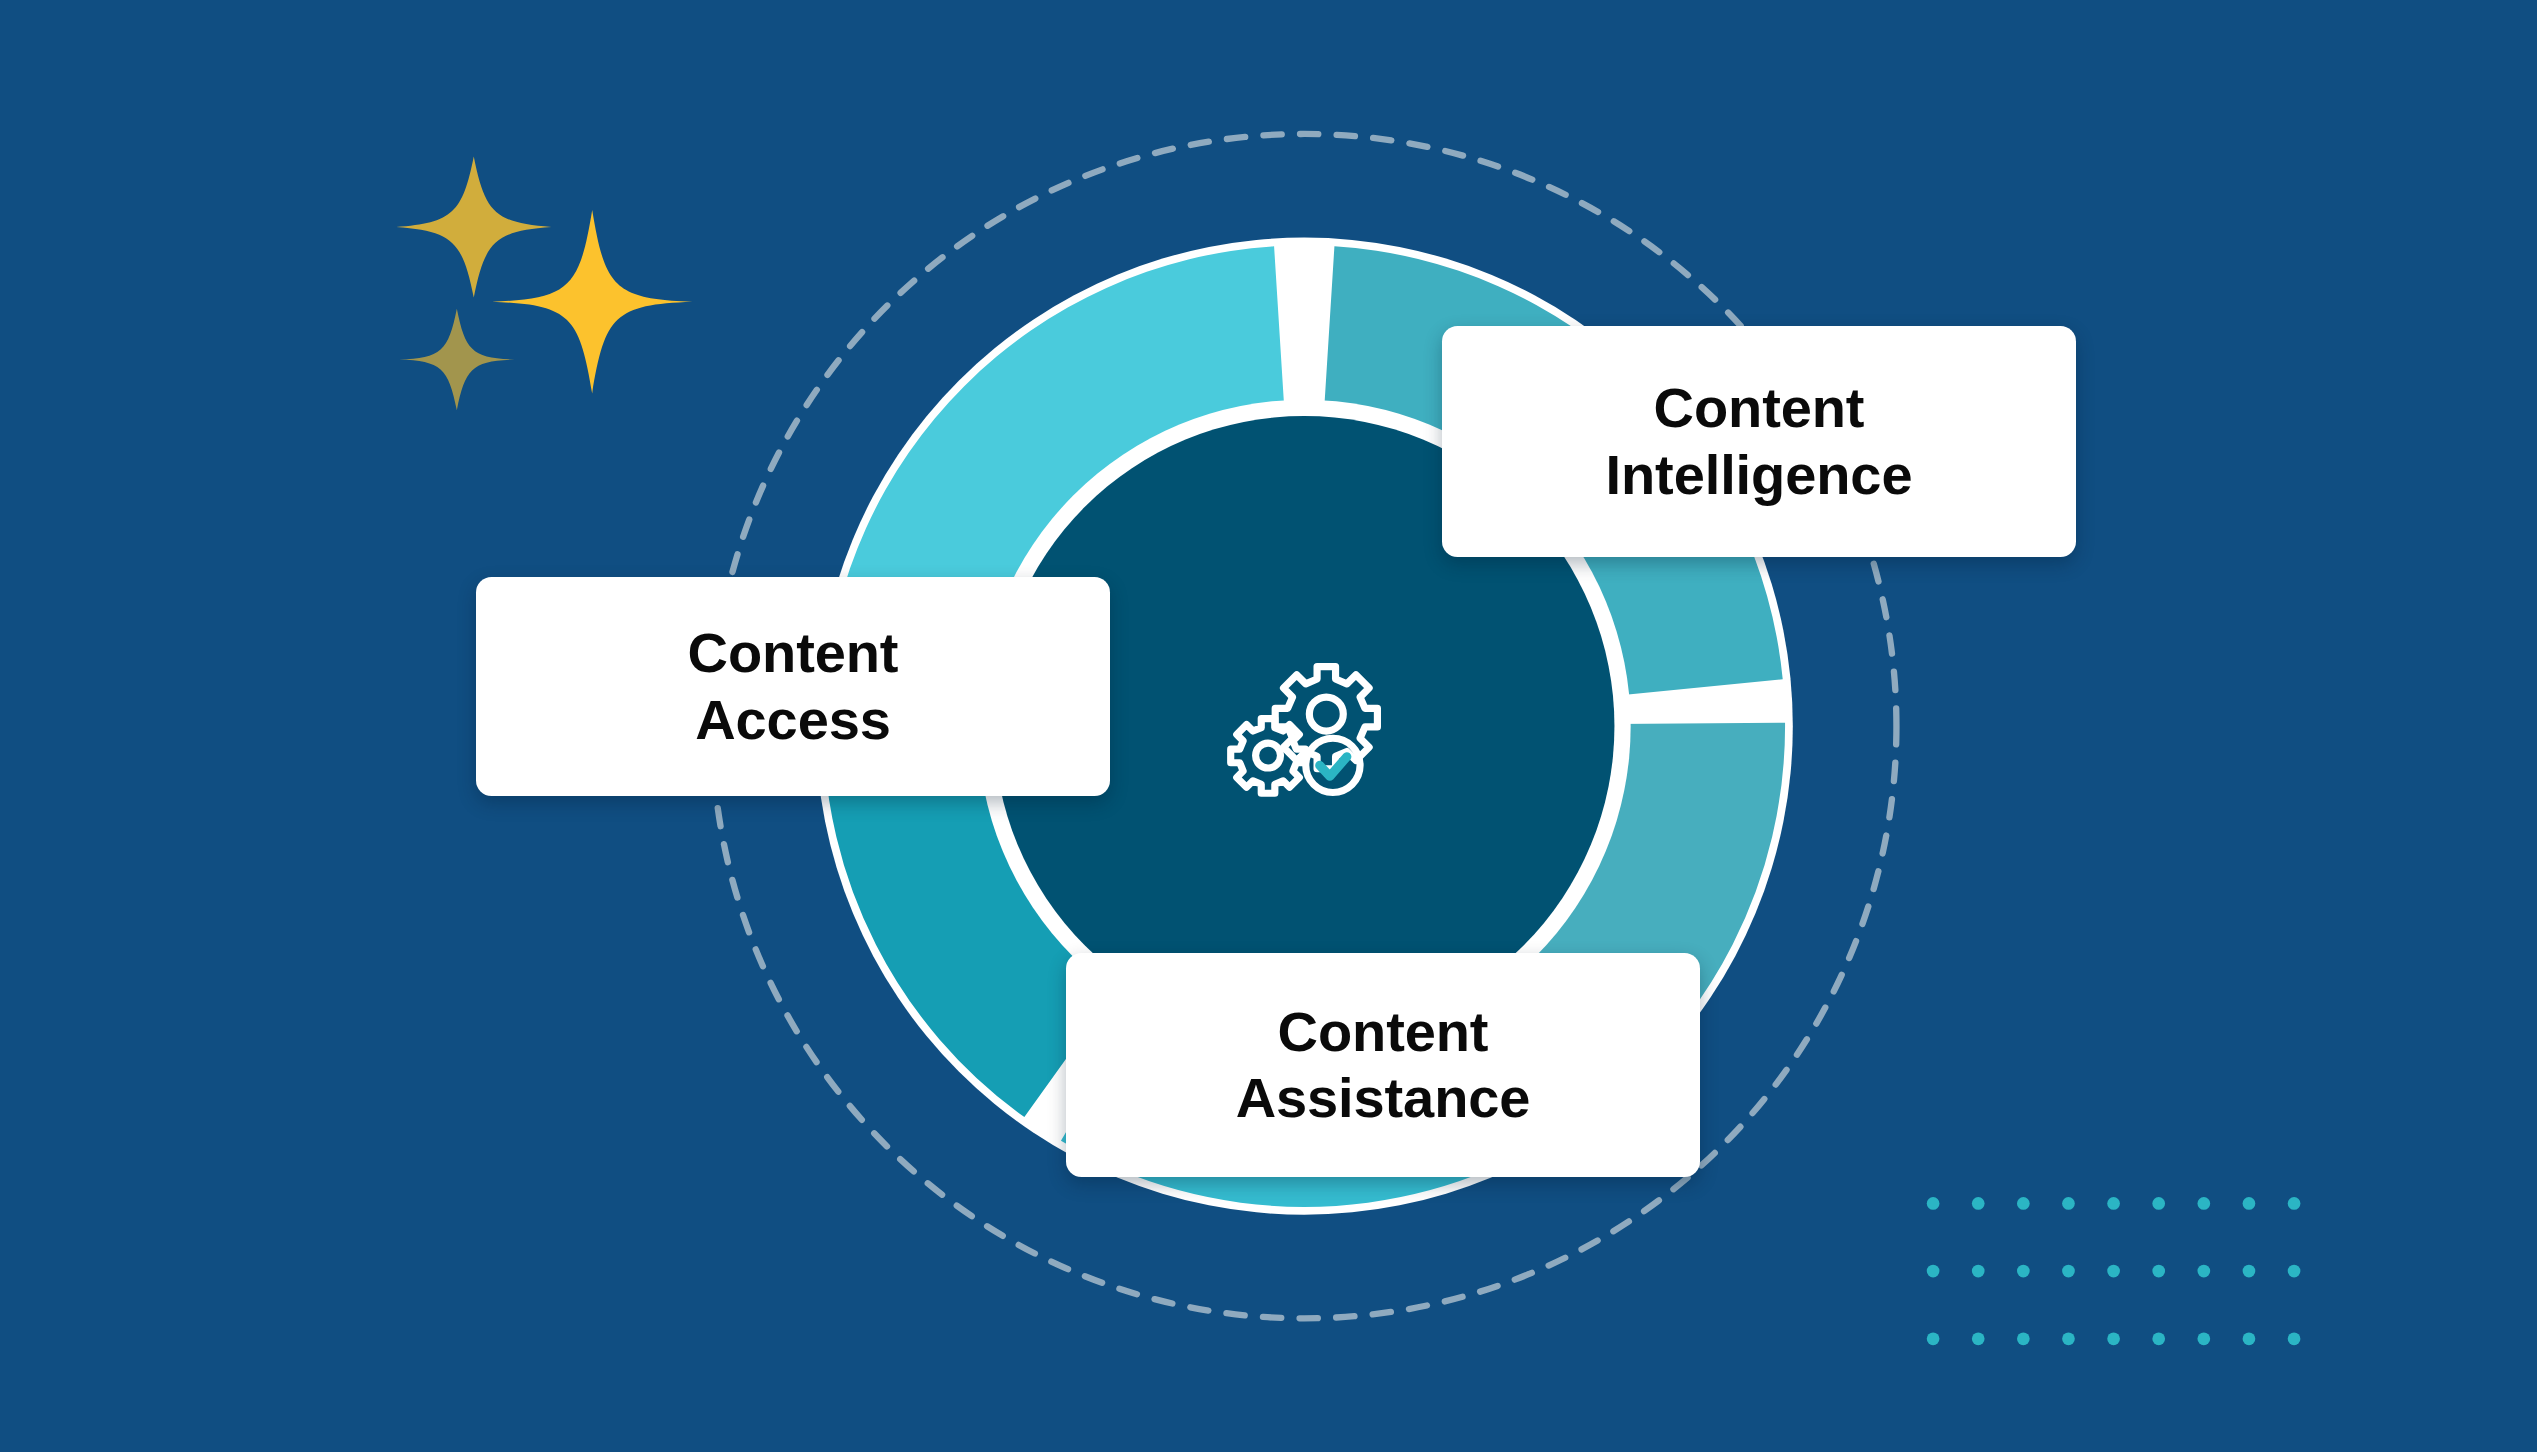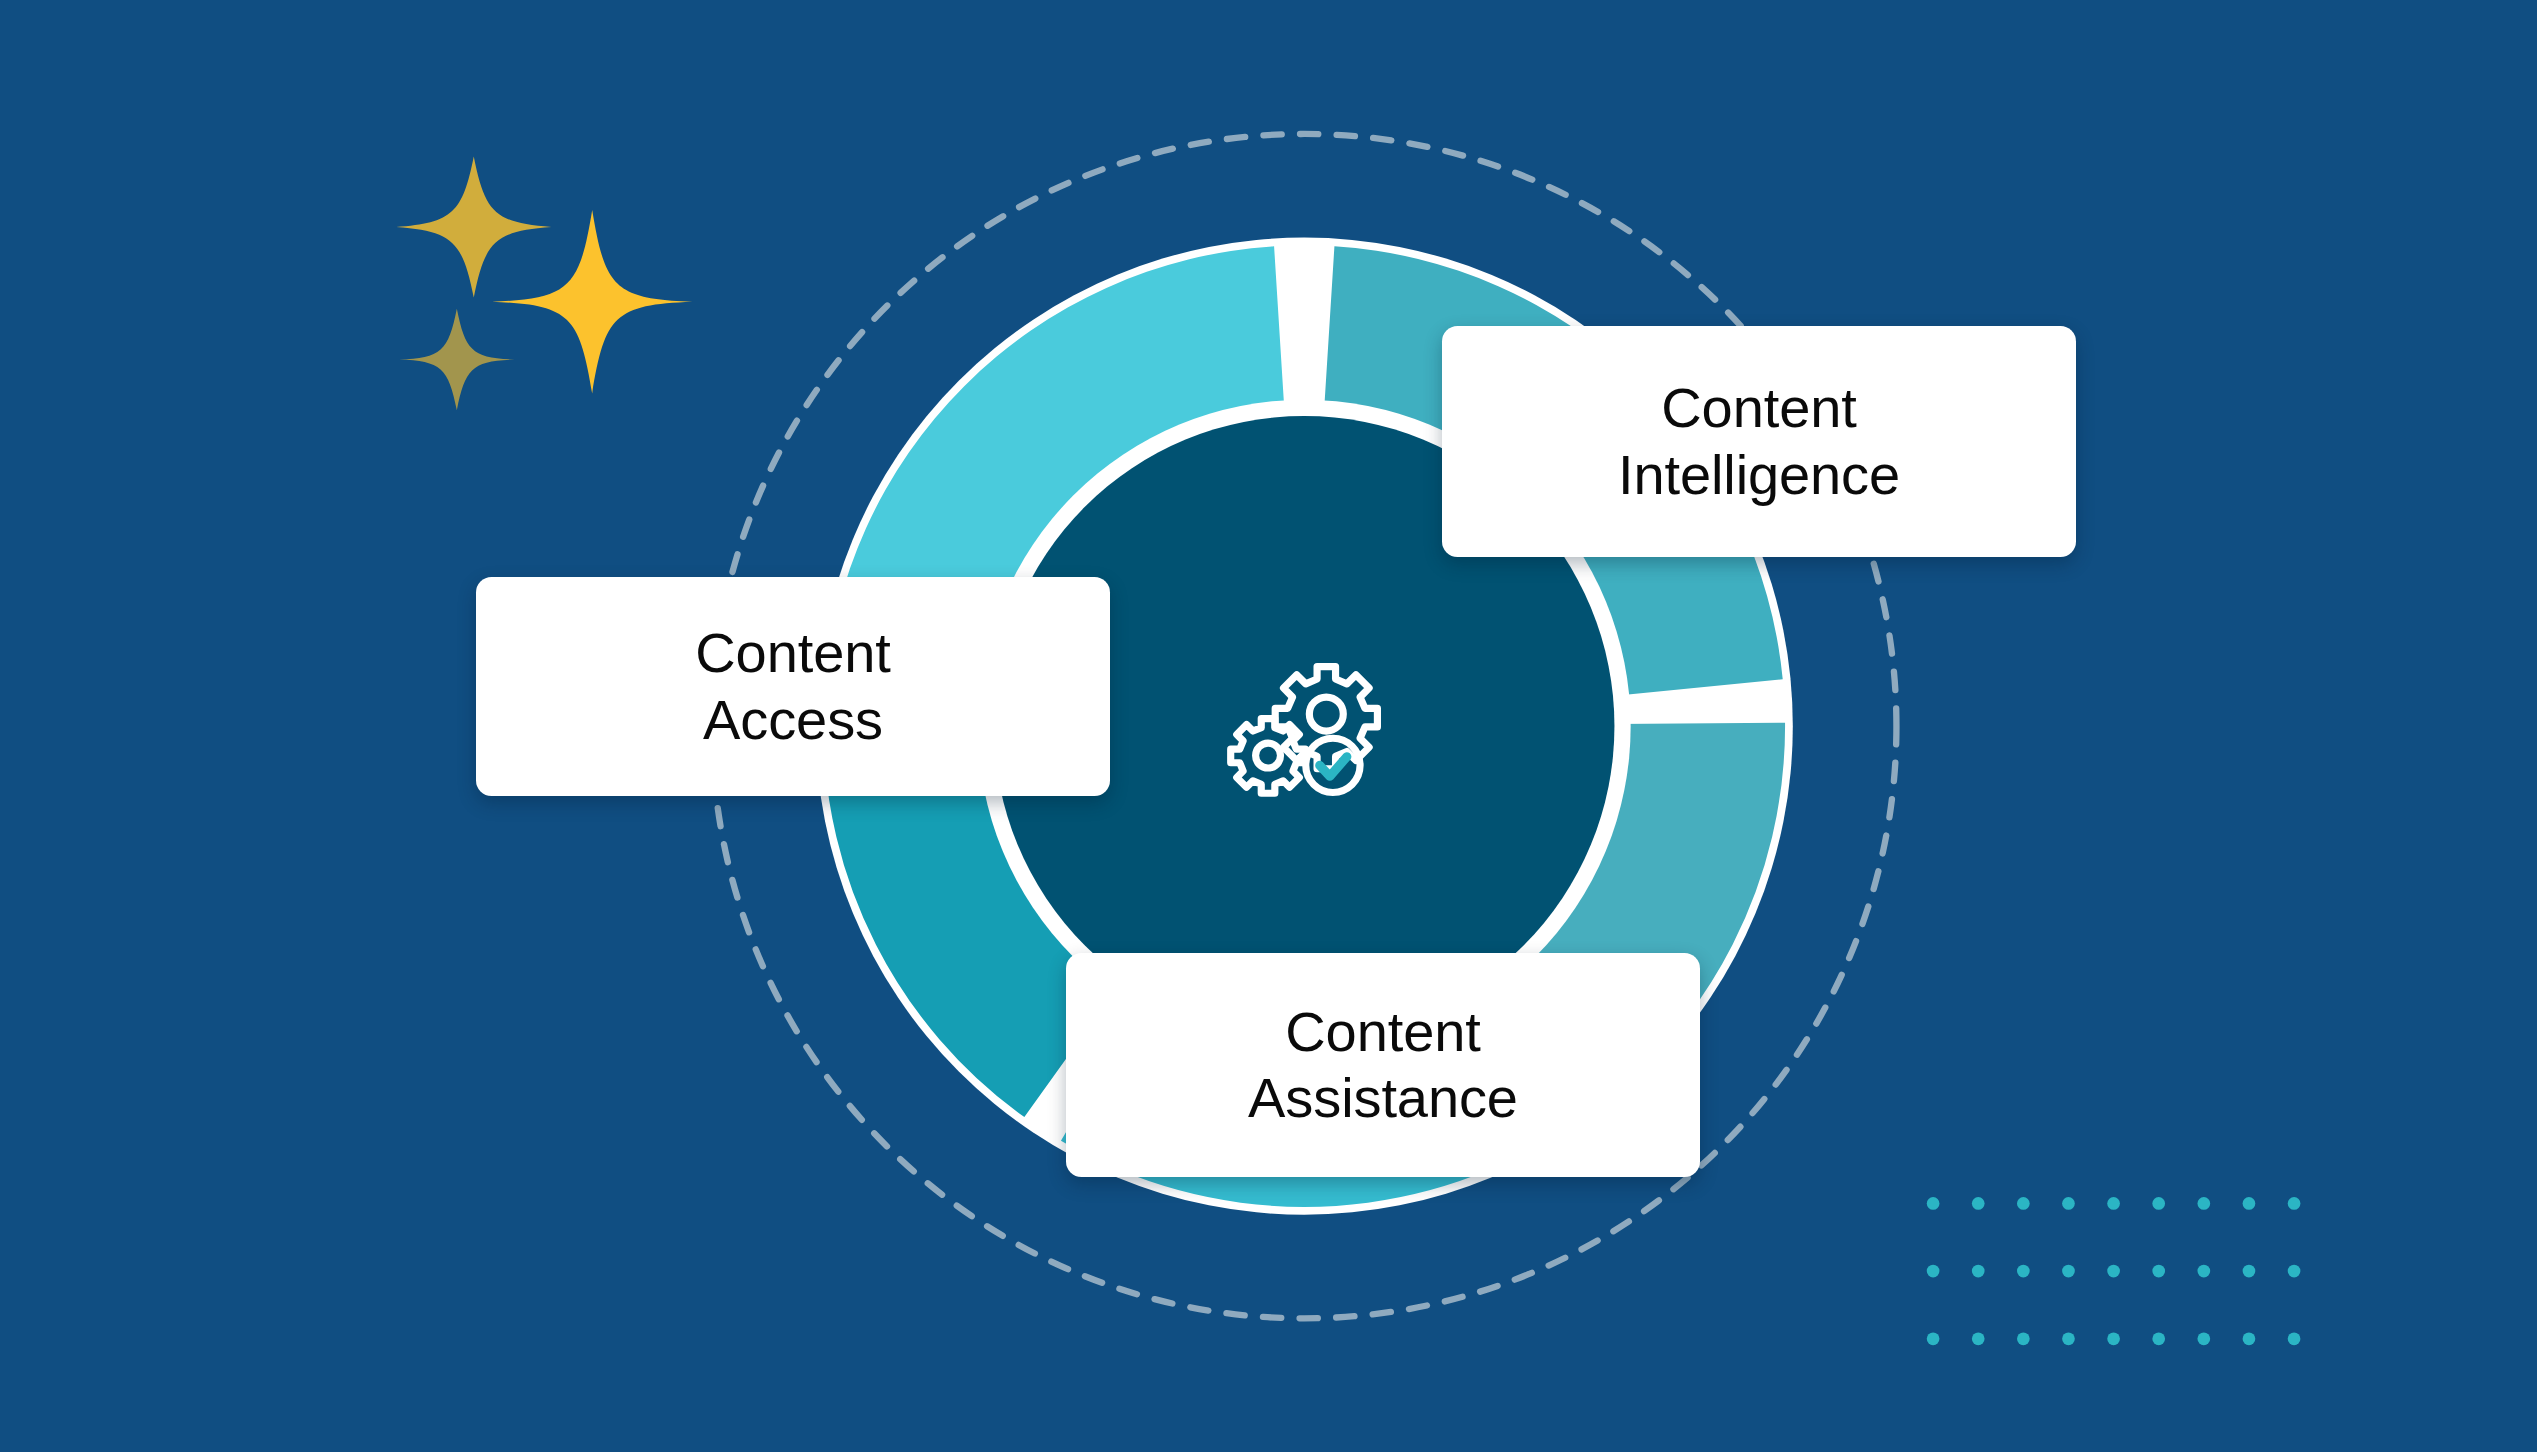--- a/index.html
+++ b/index.html
@@ -13,21 +13,21 @@
 
   
   .card{
     position:absolute;
     background:#ffffff;
     border-radius:15.5px;
     box-shadow:0 7px 18.3px rgba(2,26,48,.30);
     display:flex;align-items:center;justify-content:center;
     text-align:center;
     color:#0a0a0a;
-    font-weight:400;
+    font-weight:700;
     line-height:1.18;
     letter-spacing:-0.1px;
     z-index:40;
     padding:0 12.7px;
     box-sizing:border-box;
   }
   .card span{display:block;white-space:pre-line;}
   #card-intelligence{left:1442px;top:326px;width:634px;height:231px;font-size:56px;}
   #card-access{left:476px;top:577px;width:634px;height:219px;font-size:56px;}
   #card-assistance{left:1066px;top:953px;width:634px;height:224px;font-size:56px;}

